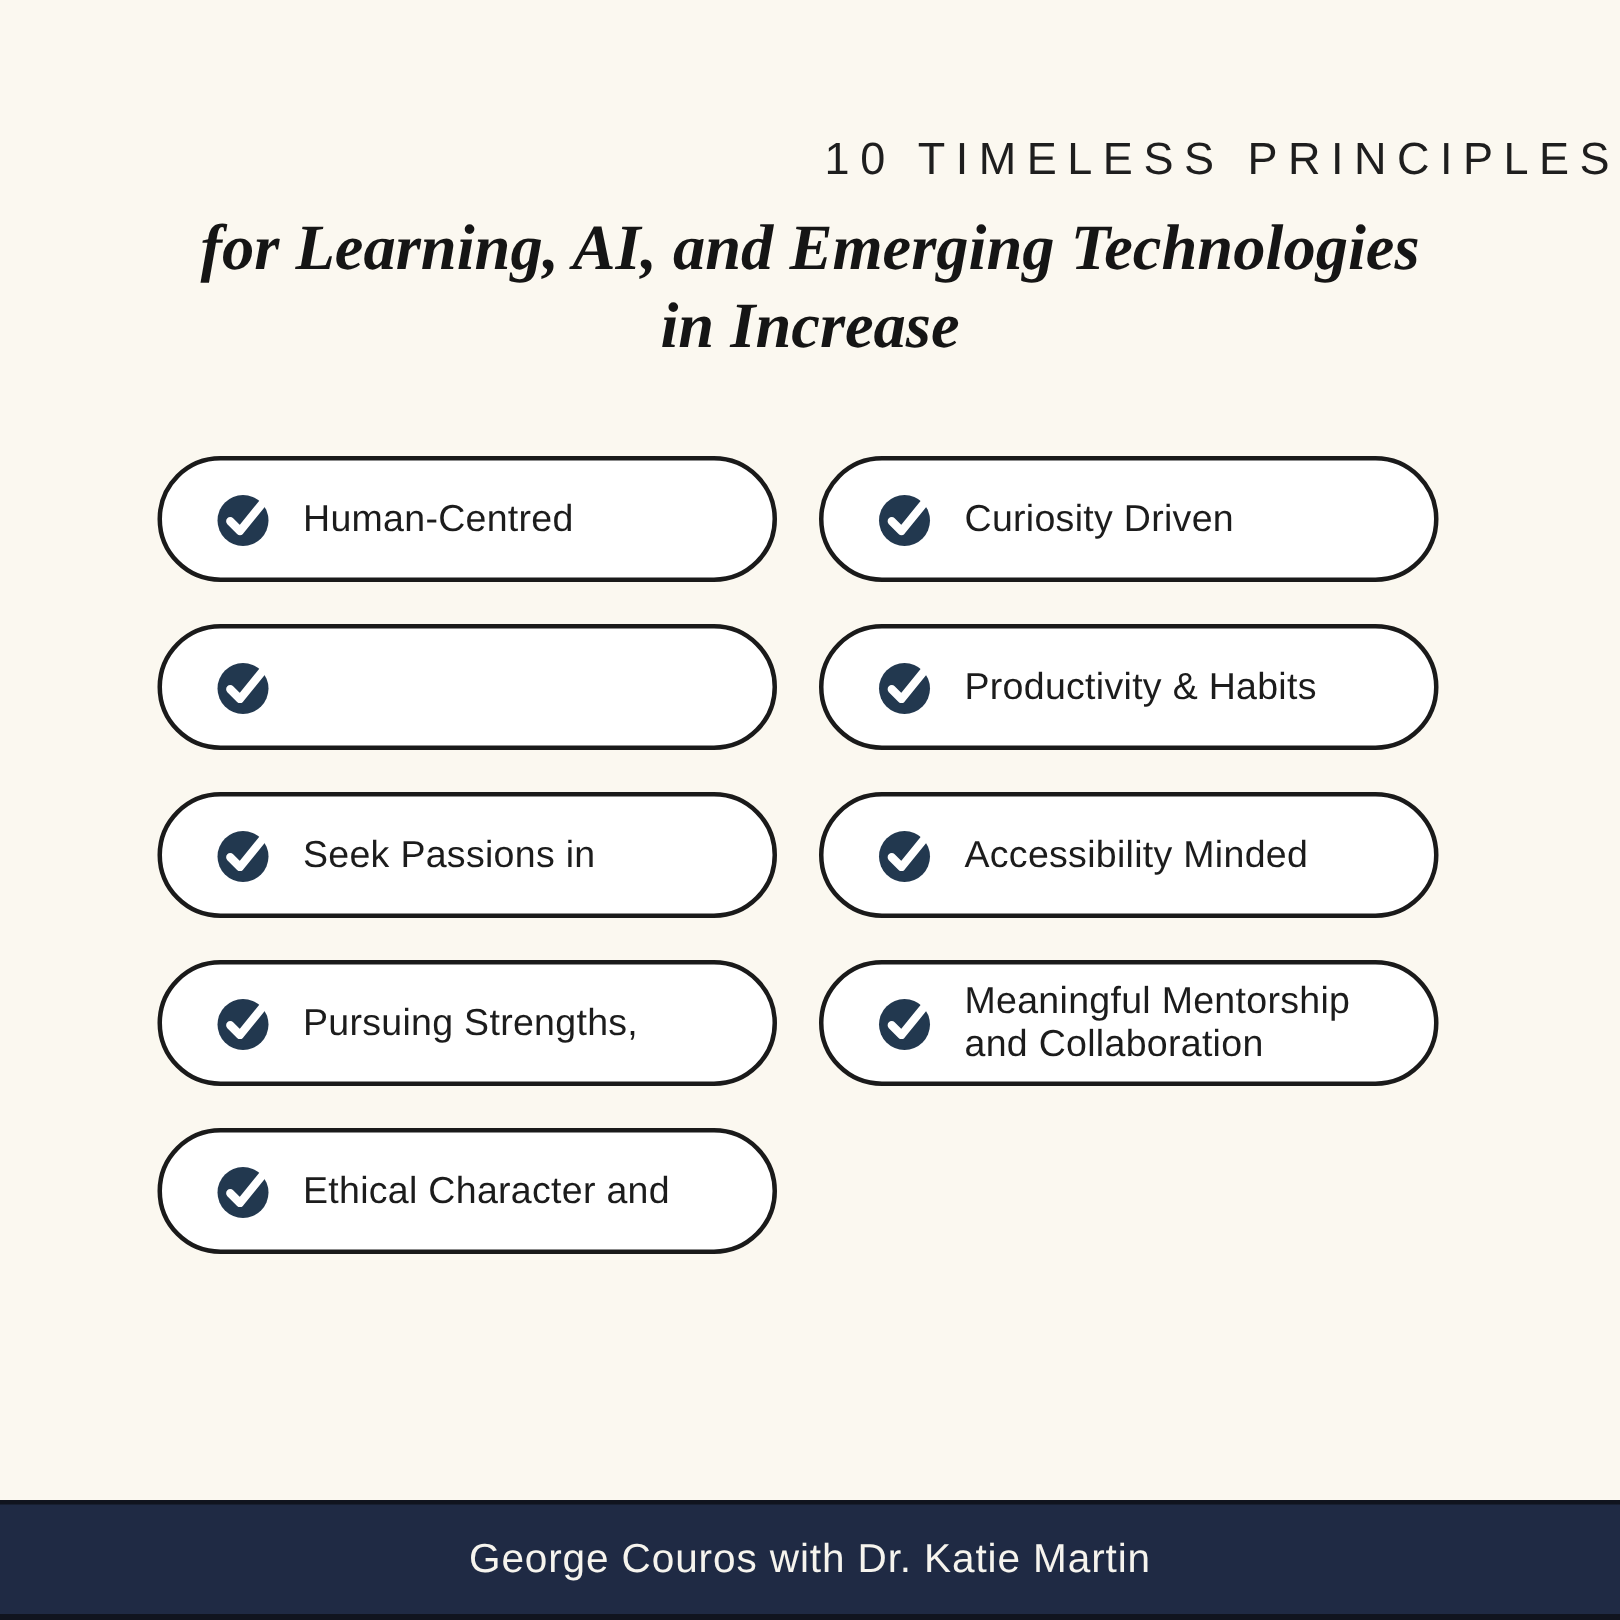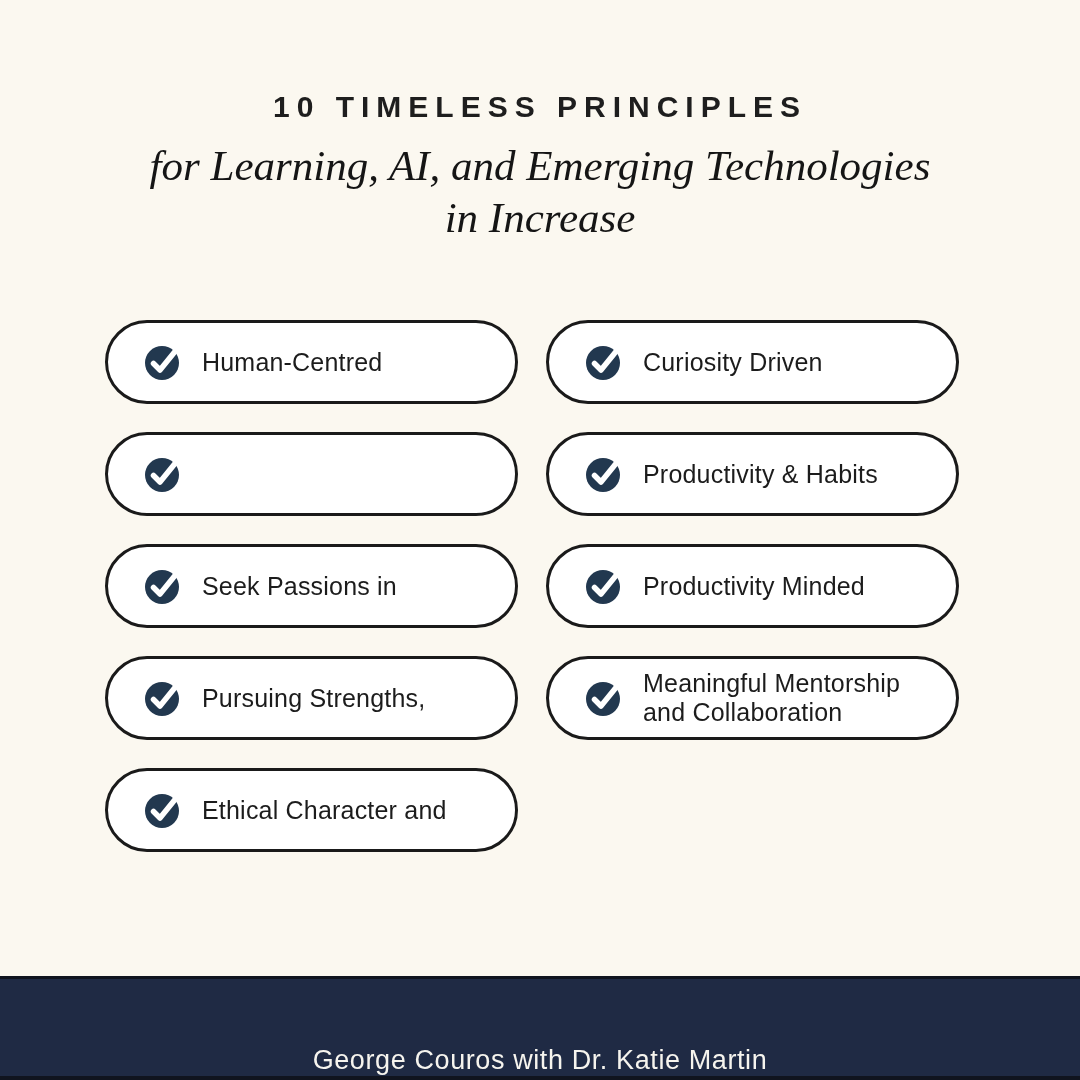--- a/index.html
+++ b/index.html
@@ -22,39 +22,40 @@
     margin:0 auto;
     font-family:"Liberation Sans",sans-serif;
     color:var(--ink);
   }
   .header{
     padding-top:90px;
     text-align:center;
   }
   .title{
     font-family:"Liberation Sans",sans-serif;
-    font-weight:700;
+    font-weight:400;
     font-size:30px;
     letter-spacing:7px;
     color:#1E1E1E;
     text-transform:uppercase;
+    text-align:right;
   }
   .subtitle{
     margin-top:16px;
     font-family:"Liberation Serif",serif;
     font-style:italic;
-    font-weight:400;
+    font-weight:700;
     font-size:43px;
     line-height:1.22;
     color:#151515;
   }
   .grid{
     position:absolute;
     left:105px;
-    top:320px;
+    top:304px;
     width:870px;
     display:grid;
     grid-template-columns:413px 413px;
     column-gap:44px;
     row-gap:34px;
     gap:28px;
   }
   .pill{
     height:84px;
     background:var(--pill-bg);
@@ -72,26 +73,26 @@
   }
   .pill-text{
     font-size:25px;
     line-height:1.16;
     color:#1C1C1C;
     letter-spacing:0.2px;
   }
   .footer{
     position:absolute;
     left:0;bottom:0;
-    width:1080px;height:104px;
+    width:1080px;height:80px;
     background:var(--footer-bg);
     border-top:3px solid var(--footer-edge);
     border-bottom:4px solid var(--footer-edge);
     display:flex;
-    align-items:flex-end;
+    align-items:center;
     justify-content:center;
   }
   .footer-credit{
     color:var(--footer-text);
     font-size:27px;
     letter-spacing:0.6px;
   }
 </style>
 </head>
 <body>
@@ -166,21 +167,21 @@
     </div>
 
     <div class="pill">
       <span class="check-badge">
         <svg width="40" height="40" viewBox="0 0 40 40" aria-hidden="true">
           <circle cx="20" cy="21" r="17" fill="#22384F"></circle>
           <path d="M11.5 21.5 L18 28 L33 9.5" fill="none" stroke="#FFFFFF" stroke-width="5.5" stroke-linecap="round" stroke-linejoin="round"></path>
         </svg>
       </span>
       <span class="pill-text">
-          <div>Productivity Minded</div>
+          <div>Accessibility Minded</div>
         </span>
     </div>
 
     <div class="pill">
       <span class="check-badge">
         <svg width="40" height="40" viewBox="0 0 40 40" aria-hidden="true">
           <circle cx="20" cy="21" r="17" fill="#22384F"></circle>
           <path d="M11.5 21.5 L18 28 L33 9.5" fill="none" stroke="#FFFFFF" stroke-width="5.5" stroke-linecap="round" stroke-linejoin="round"></path>
         </svg>
       </span>

